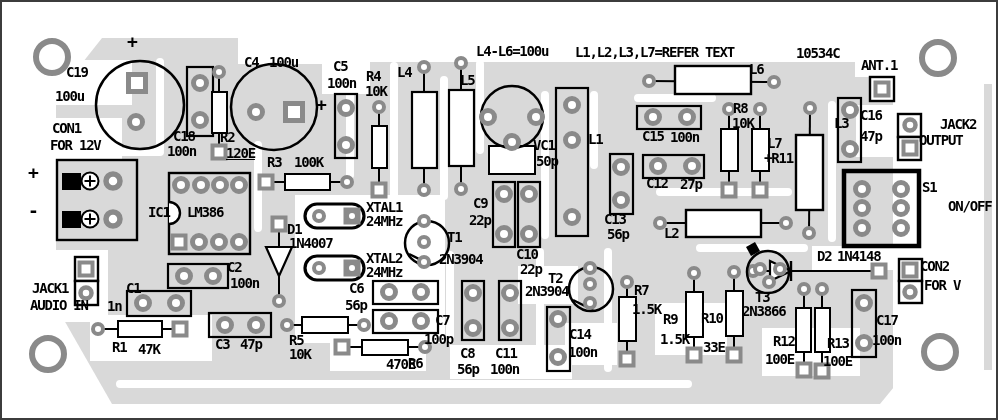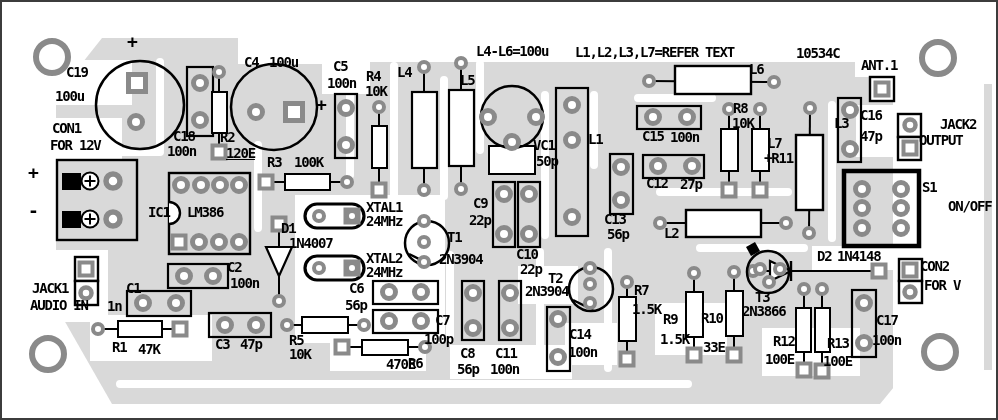--- a/index.html
+++ b/index.html
@@ -415,21 +415,21 @@
       <div class="lb" style="left: 473px; top: 196px;">C9</div>
       <div class="lb" style="left: 469px; top: 213px;">22p</div>
       <div class="lb" style="left: 516px; top: 247px;">C10</div>
       <div class="lb" style="left: 520px; top: 262px;">22p</div>
       <div class="lb" style="left: 447px; top: 230px;">T1</div>
       <div class="lb" style="left: 439px; top: 252px;">2N3904</div>
       <div class="lb" style="left: 366px; top: 200px;">XTAL1</div>
       <div class="lb" style="left: 366px; top: 214px;">24MHz</div>
       <div class="lb" style="left: 366px; top: 251px;">XTAL2</div>
       <div class="lb" style="left: 366px; top: 265px;">24MHz</div>
-      <div class="lb" style="left: 281px; top: 222px; font-family: Liberation Mono, monospace;">D1</div>
+      <div class="lb" style="left: 287px; top: 222px;">D1</div>
       <div class="lb" style="left: 289px; top: 236px;">1N4007</div>
       <div class="lb" style="left: 148px; top: 205px;">IC1</div>
       <div class="lb" style="left: 187px; top: 205px;">LM386</div>
       <div class="lb" style="left: 52px; top: 121px;">CON1</div>
       <div class="lb" style="left: 50px; top: 138px;">FOR 12V</div>
       <div class="lb pl2" style="left: 28px; top: 164px;">+</div>
       <div class="lb pl2" style="left: 28px; top: 202px;">-</div>
       <div class="lb" style="left: 32px; top: 281px;">JACK1</div>
       <div class="lb" style="left: 30px; top: 298px;">AUDIO IN</div>
       <div class="lb" style="left: 106px; top: 281px; margin-left: 20px;">C1</div>

